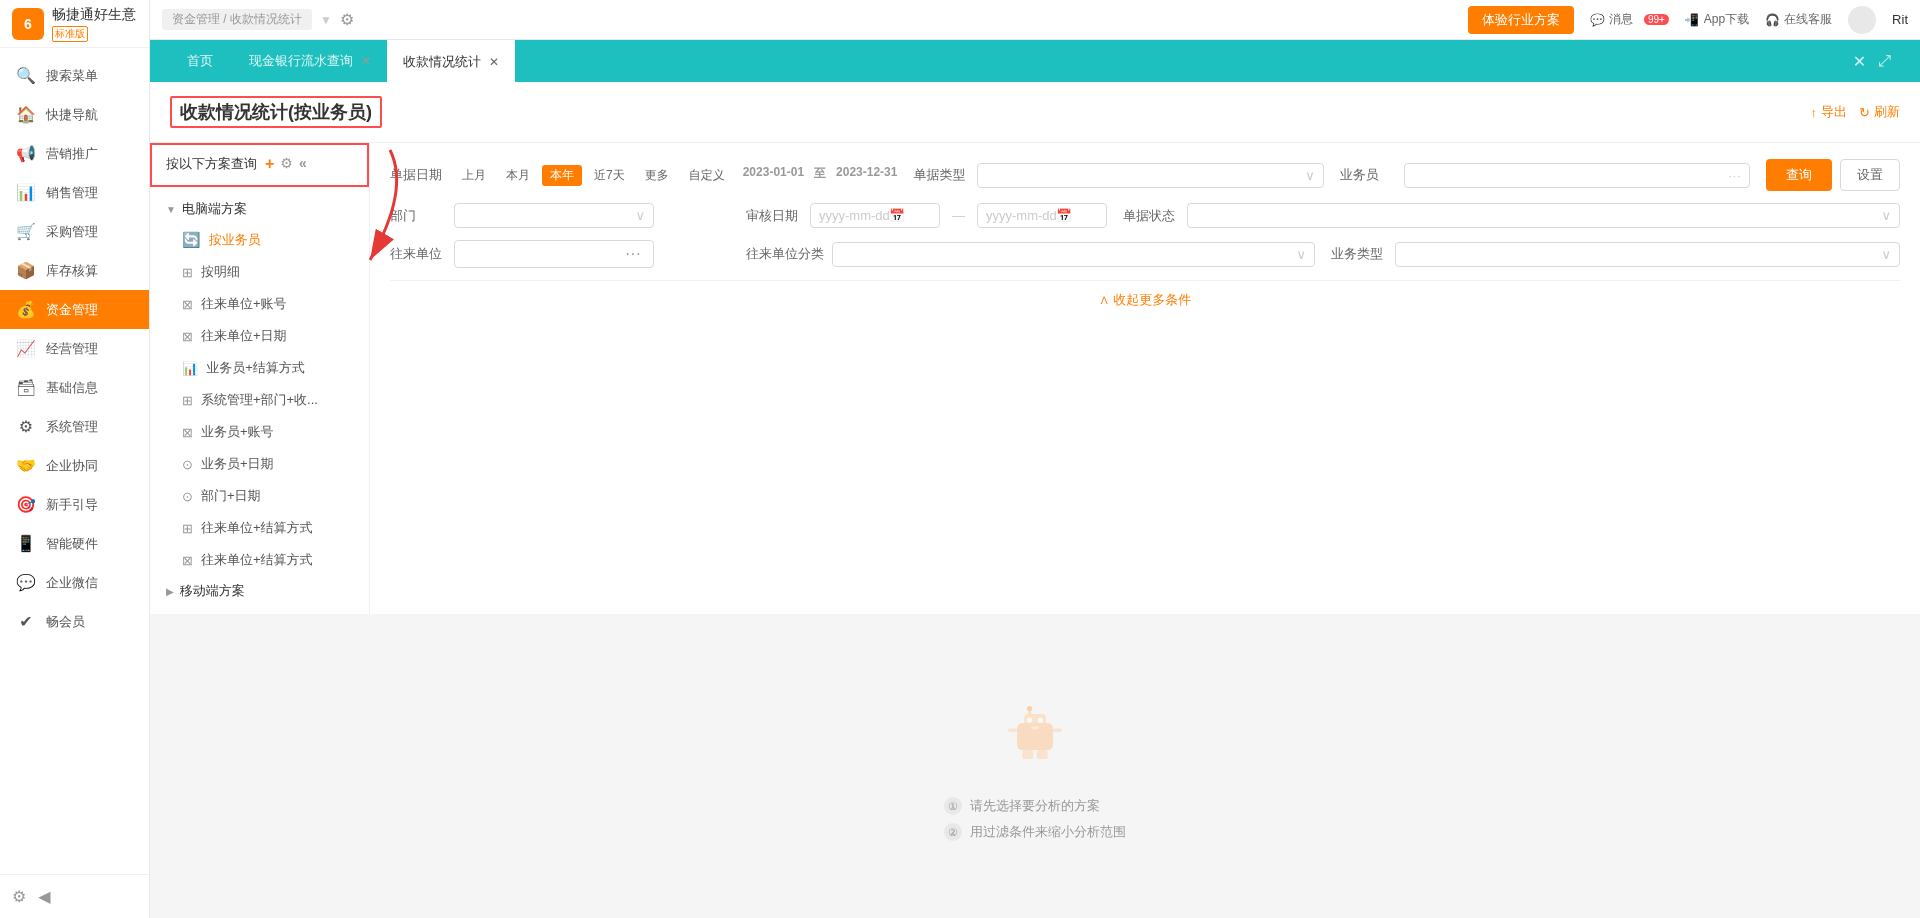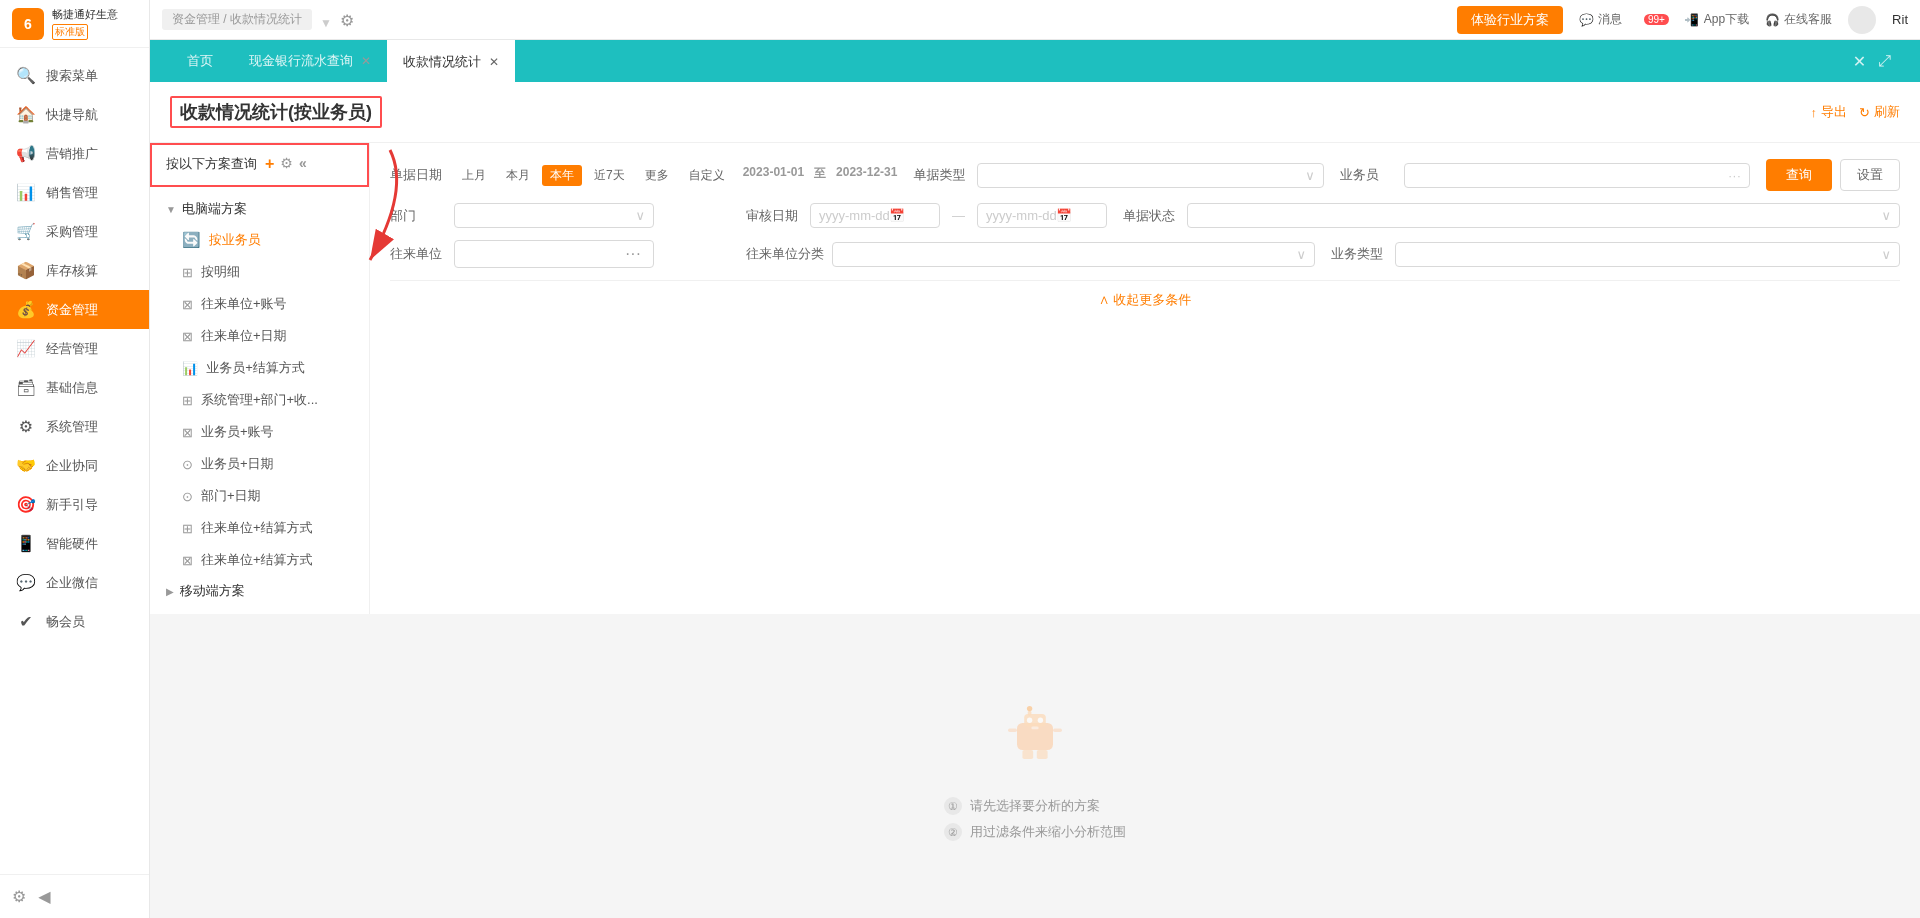--- a/index.html
+++ b/index.html
@@ -12,21 +12,21 @@
       display: flex;
       align-items: center;
       padding: 0 12px;
       border-bottom: 1px solid #e8e8e8;
       position: fixed;
       top: 0; left: 150px; right: 0;
       z-index: 100;
     }
     .breadcrumb-area {
       display: flex;
-      align-items: flex-end;
+      align-items: center;
       gap: 8px;
       flex: 1;
     }
     .breadcrumb-text {
       color: #999;
       font-size: 12px;
       background: #f0f0f0;
       padding: 2px 10px;
       border-radius: 3px;
     }
@@ -58,21 +58,21 @@
       gap: 4px;
       cursor: pointer;
       color: #666;
     }
     .badge {
       background: #ff4d4f;
       color: #fff;
       font-size: 10px;
       border-radius: 8px;
       padding: 0 4px;
-      margin-left: 18px;
+      margin-left: 7px;
     }
     .avatar-area {
       width: 28px; height: 28px;
       background: #e8e8e8;
       border-radius: 50%;
     }
 
     
     .sidebar {
       position: fixed;
@@ -92,21 +92,21 @@
       border-bottom: 1px solid #f0f0f0;
       gap: 8px;
     }
     .logo-icon {
       width: 32px; height: 32px;
       background: #ff7d00;
       border-radius: 6px;
       display: flex; align-items: center; justify-content: center;
       color: #fff; font-weight: bold; font-size: 14px;
     }
-    .logo-text { font-size: 11px; color: #333; line-height: 1.3; }
+    .logo-text { font-size: 14px; color: #333; line-height: 1.3; }
     .logo-badge { font-size: 10px; color: #ff7d00; border: 1px solid #ff7d00; border-radius: 2px; padding: 0 2px; margin-top: 2px; display: inline-block; }
     .nav-items { flex: 1; overflow-y: auto; padding: 8px 0; }
     .nav-item {
       display: flex;
       align-items: center;
       padding: 10px 16px;
       gap: 10px;
       cursor: pointer;
       color: #555;
       font-size: 13px;

